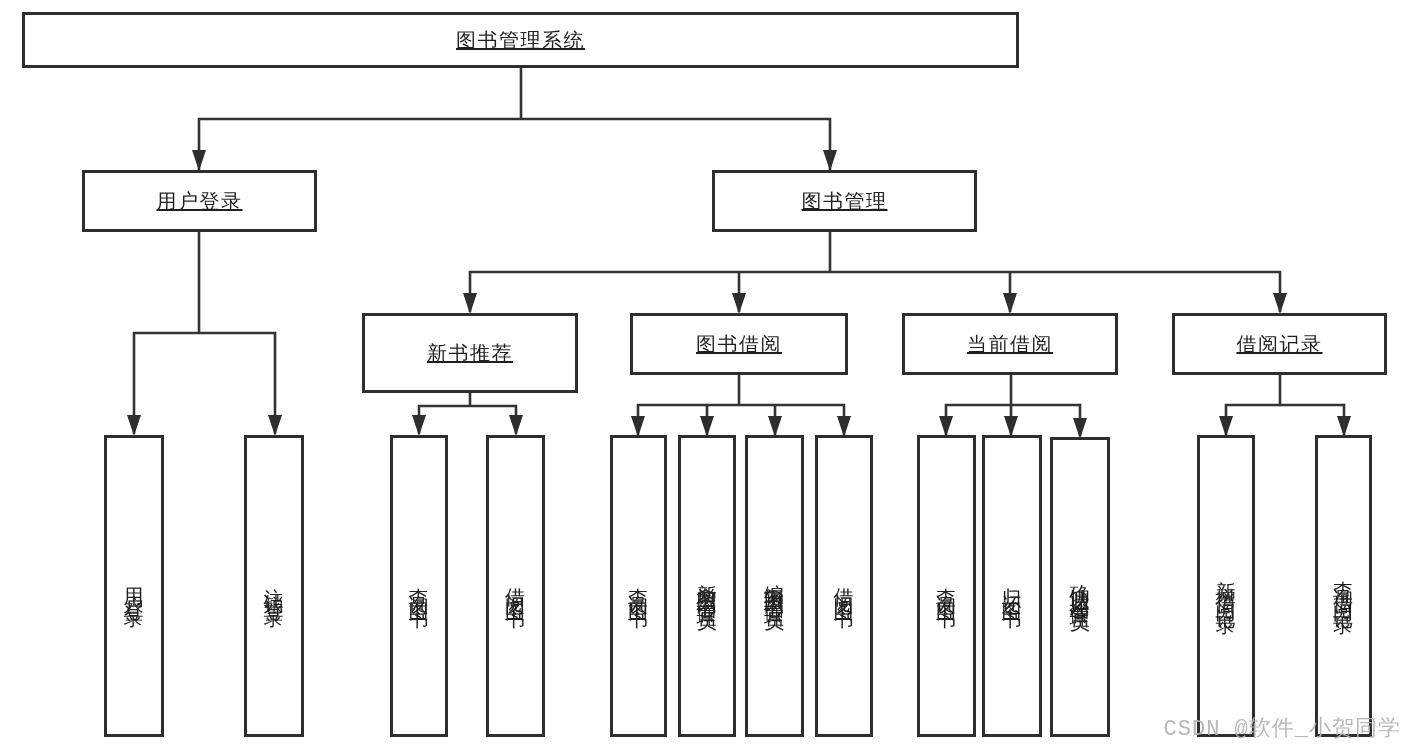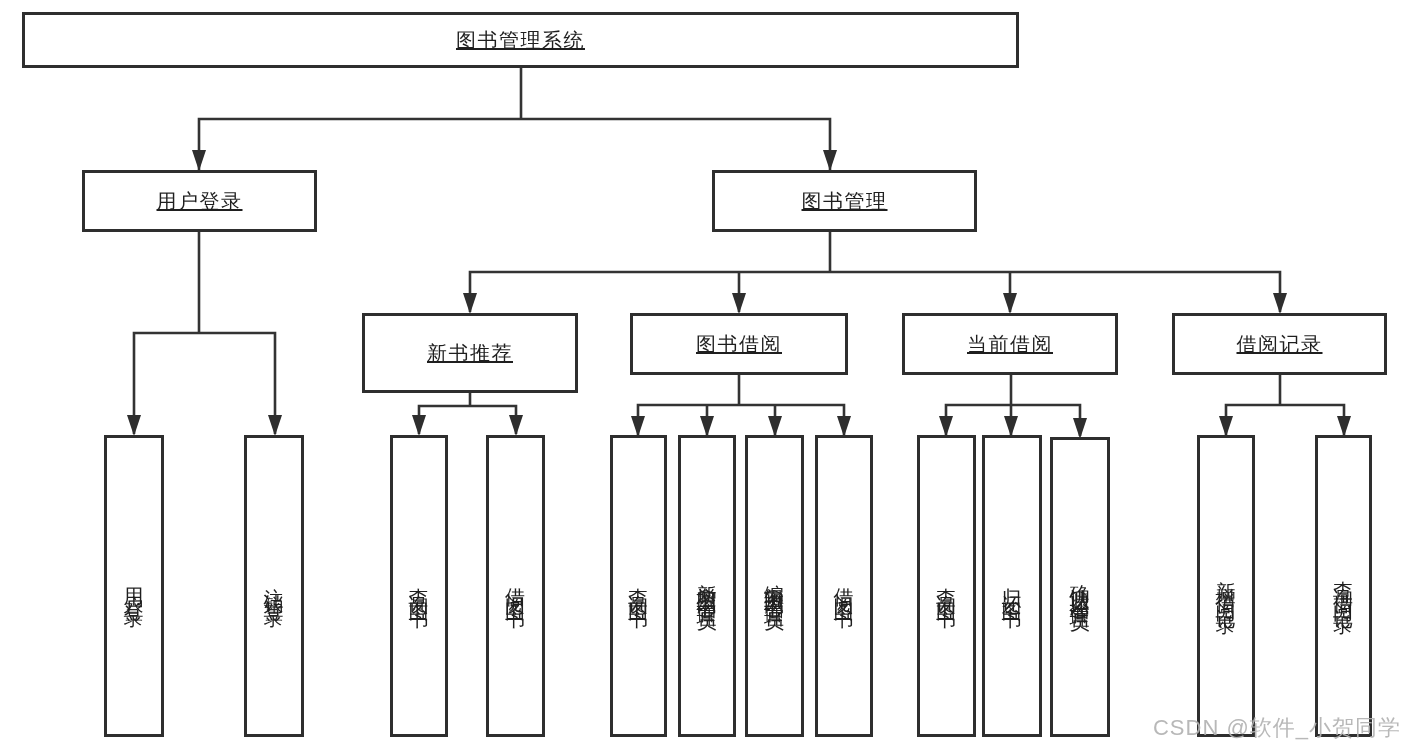--- a/index.html
+++ b/index.html
@@ -30,20 +30,21 @@
   }
   .watermark{
     position:absolute;
     right:4px;bottom:4px;
     z-index:5;
     font-size:22px;
     letter-spacing:1px;
     color:rgba(178,178,178,0.92);
     pointer-events:none;
     white-space:nowrap;
+    font-family:Liberation Mono, monospace;
   }
 </style>
 </head>
 <body>
 
 <div class="canvas">
 
   <svg id="connectors" width="1405" height="747" viewBox="0 0 1405 747">
       <polyline points="521,68 521,119" fill="none" stroke="#333333" stroke-width="2.6"></polyline>
       <polyline points="199,170 199,119 830,119 830,170" fill="none" stroke="#333333" stroke-width="2.6"></polyline>

